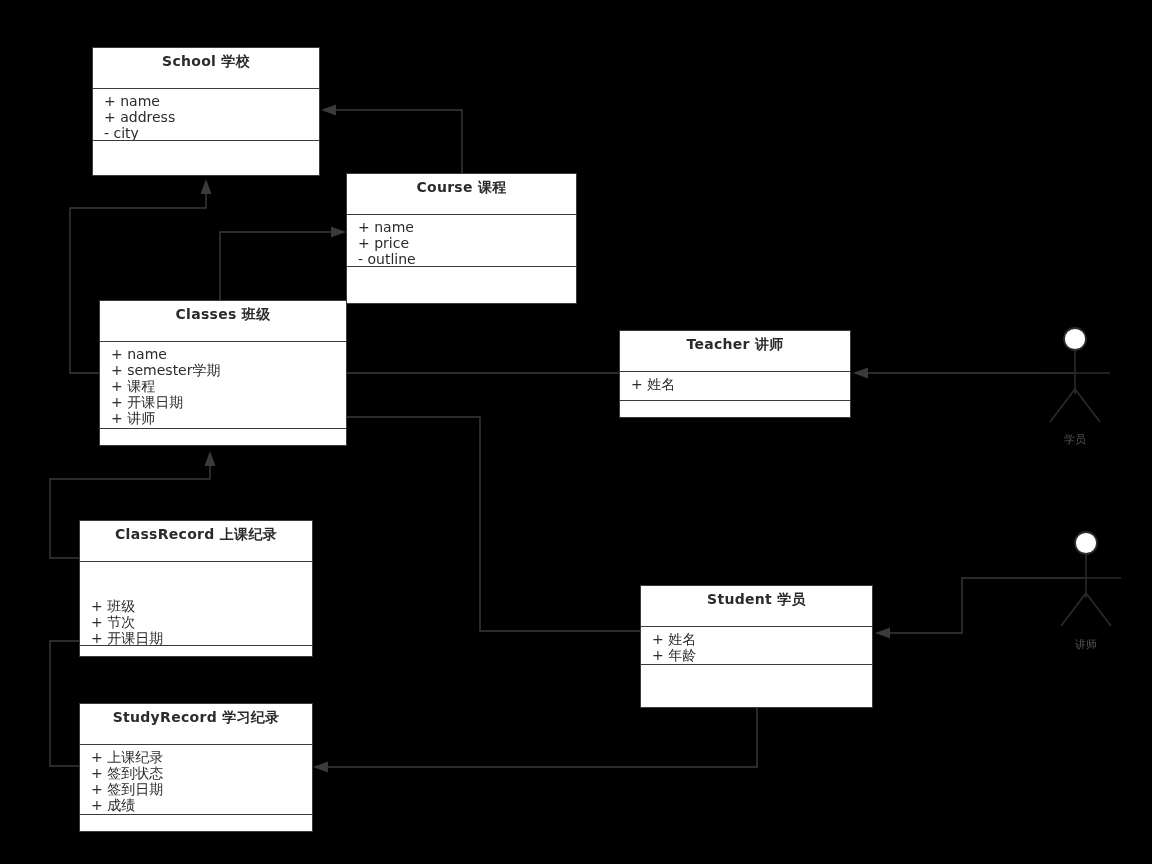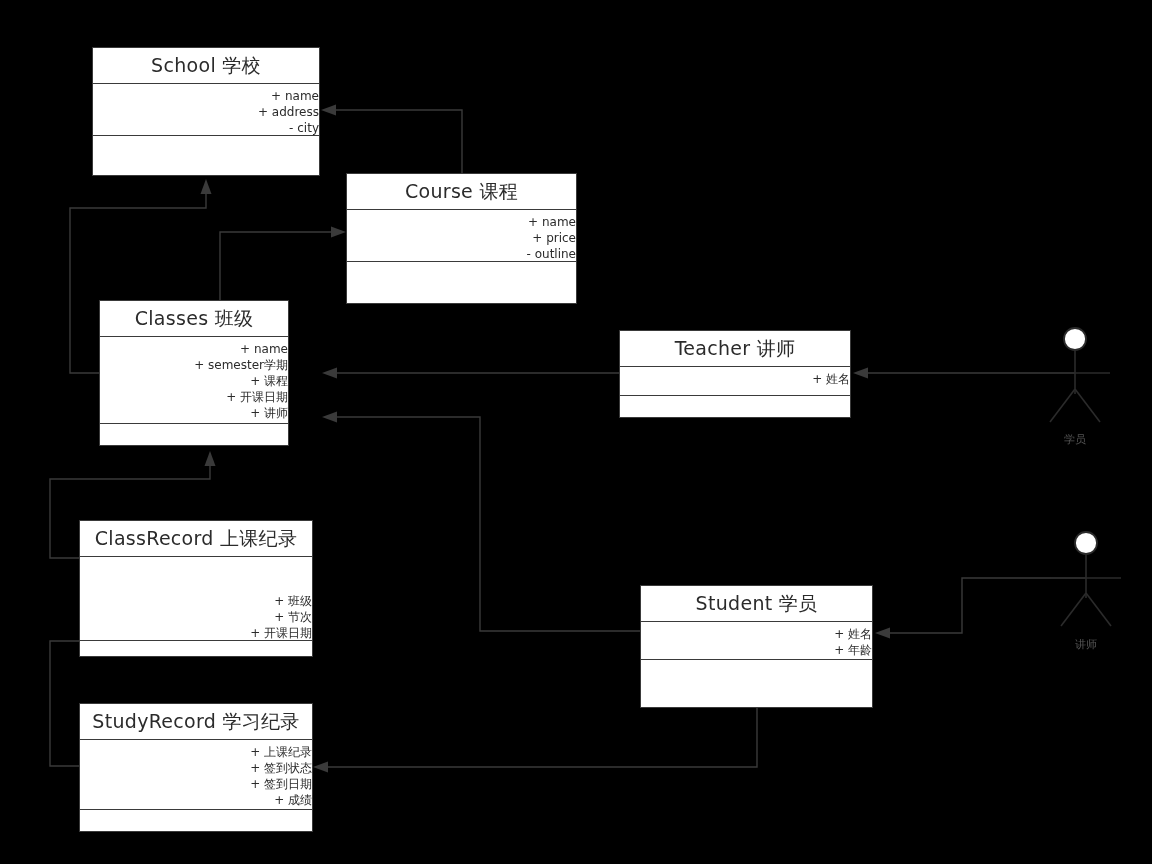--- a/index.html
+++ b/index.html
@@ -22,39 +22,38 @@
   }
   .uml-class {
     position: absolute;
     background: #ffffff;
     border: 1px solid #3a3a3a;
     box-sizing: border-box;
     color: #2b2b2b;
   }
   .uml-title {
     text-align: center;
-    font-weight: normal;
-    font-size: 19px;
+    font-weight: bold;
+    font-size: 14px;
     letter-spacing: 0.3px;
-    padding: 5px 4px 4px 4px;
+    padding: 5px 4px 17px 4px;
     border-bottom: 1px solid #3a3a3a;
     box-sizing: border-box;
     white-space: nowrap;
   }
   .uml-attrs {
     padding: 4px 0 5px 0;
     border-bottom: 1px solid #3a3a3a;
     box-sizing: border-box;
   }
   .uml-attr {
-    font-size: 12px;
+    font-size: 14px;
     line-height: 16px;
     padding: 0 0 0 11px;
     white-space: nowrap;
-    text-align: right;
   }
   .uml-ops {
     box-sizing: border-box;
   }
   .actor-label {
     position: absolute;
     font-size: 11px;
     color: #555555;
     text-align: center;
     white-space: nowrap;
@@ -164,21 +163,21 @@
 <div class="uml-class" style="left:346px; top:173px; width:231px; height:131px;">
   <div class="uml-title">Course 课程</div>
   <div class="uml-attrs" style="height:52px;">
     <div class="uml-attr">+ name</div>
     <div class="uml-attr">+ price</div>
     <div class="uml-attr">- outline</div>
   </div>
   <div class="uml-ops"></div>
 </div>
 
-<div class="uml-class" style="left:99px; top:300px; width:190px; height:146px;">
+<div class="uml-class" style="left:99px; top:300px; width:248px; height:146px;">
   <div class="uml-title">Classes 班级</div>
   <div class="uml-attrs" style="height:87px;">
     <div class="uml-attr">+ name</div>
     <div class="uml-attr">+ semester学期</div>
     <div class="uml-attr">+ 课程</div>
     <div class="uml-attr">+ 开课日期</div>
     <div class="uml-attr">+ 讲师</div>
   </div>
   <div class="uml-ops"></div>
 </div>

